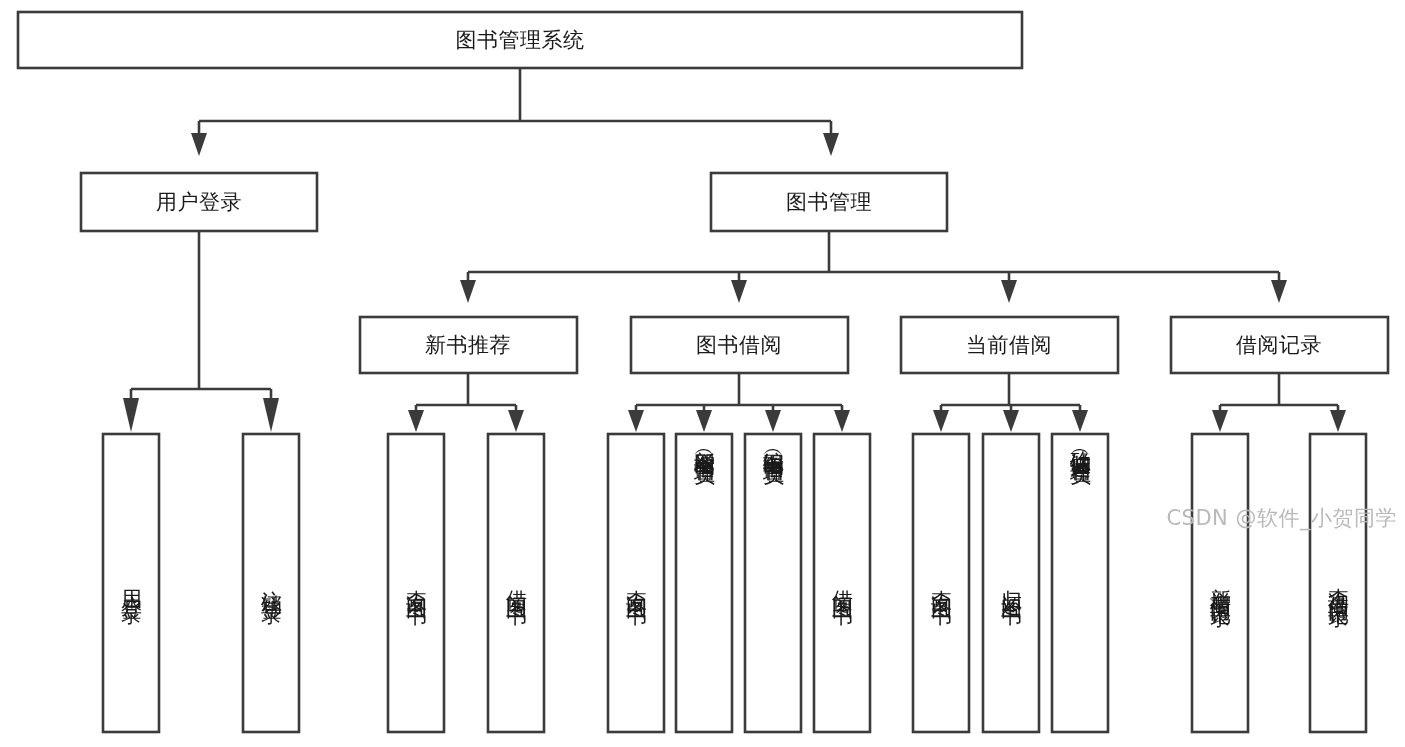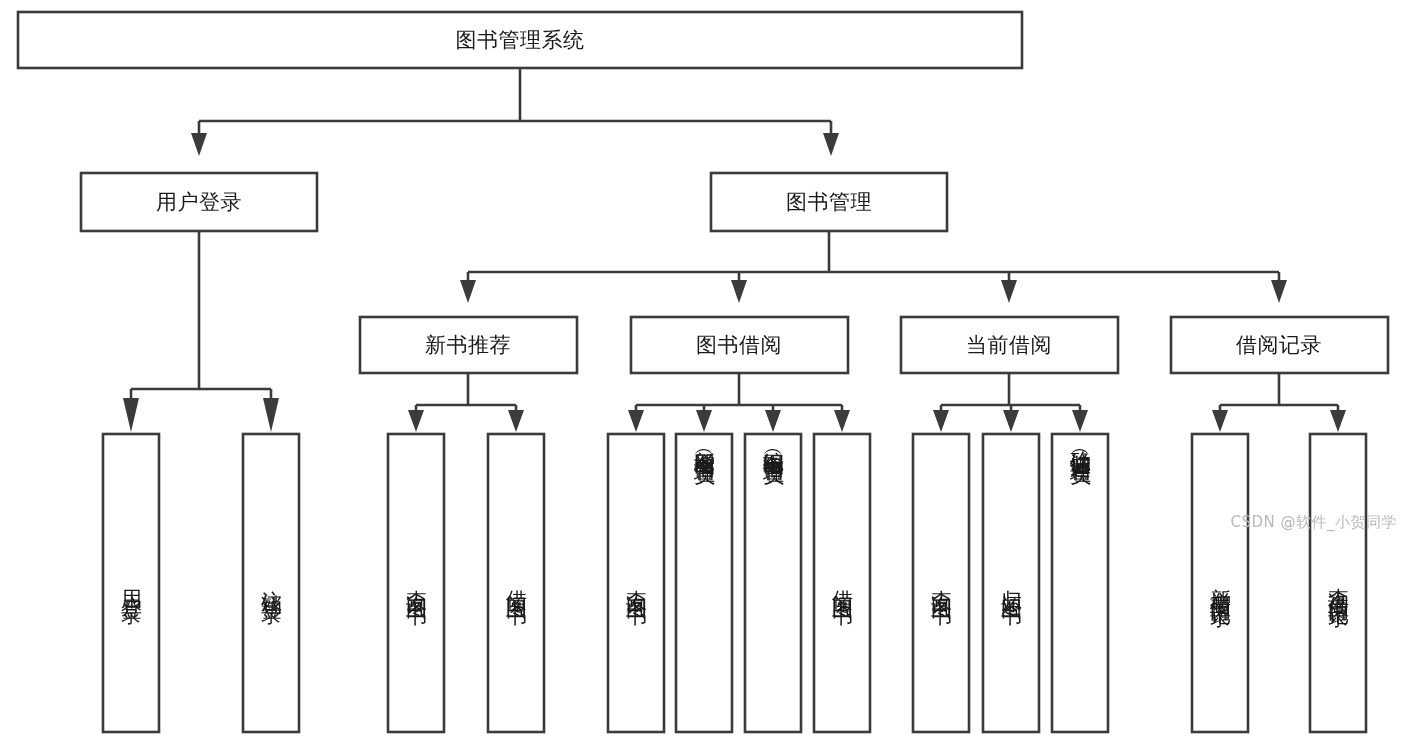--- a/index.html
+++ b/index.html
@@ -65,21 +65,21 @@
     color: #1a1a1a;
     letter-spacing: 5px;
     white-space: nowrap;
     text-align: center;
   }
   .watermark {
     position: absolute;
     right: 8px;
     bottom: 6px;
     font-family: "DejaVu Sans", "Liberation Sans", sans-serif;
-    font-size: 15px;
+    font-size: 21px;
     color: #b9b9b9;
     white-space: nowrap;
     letter-spacing: 0.5px;
   }
 </style>
 </head>
 <body>
 
 <div id="diagram-root">
 

